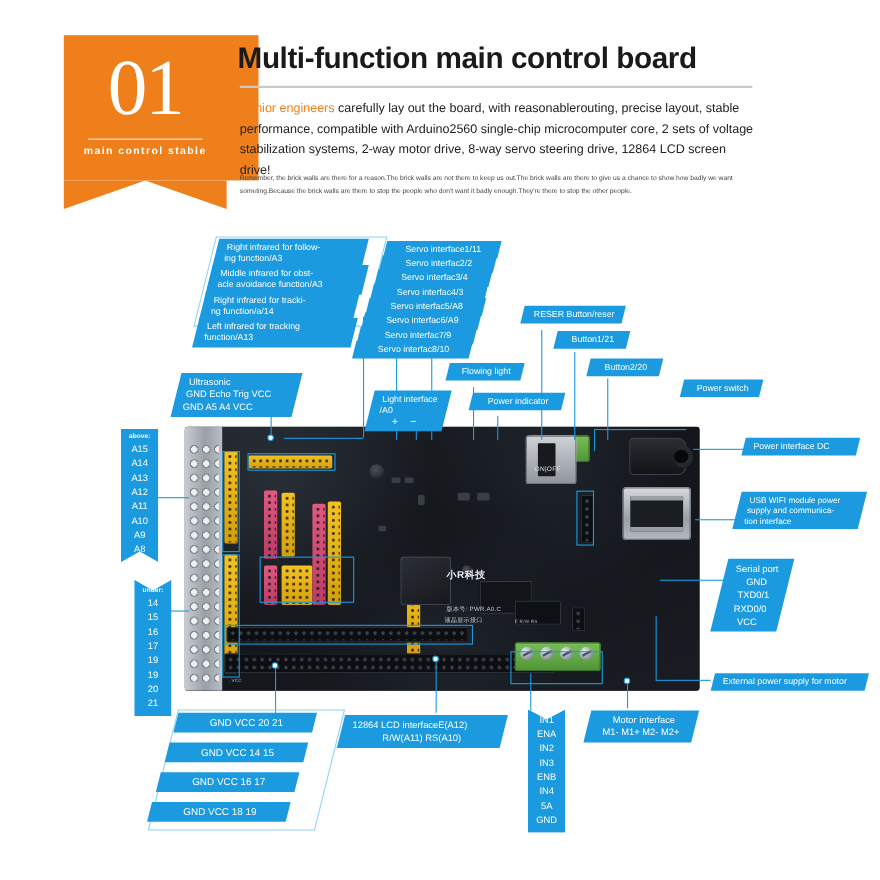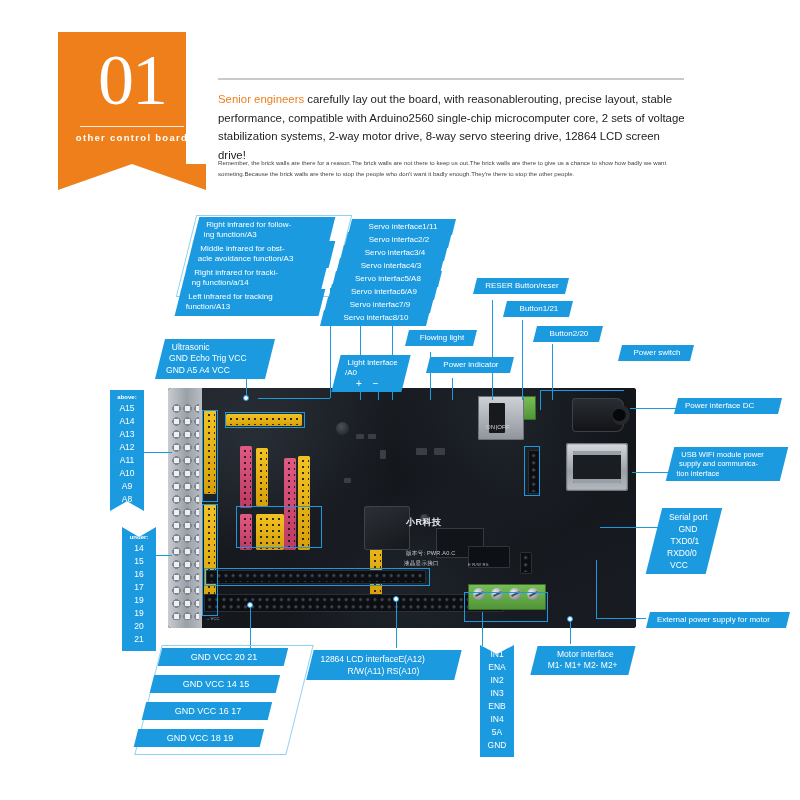--- a/index.html
+++ b/index.html
@@ -9,21 +9,21 @@
     font-family: "Liberation Sans", sans-serif;
     position: relative;
     overflow: hidden;
   }
 
   
   #header { position: absolute; left: 0; top: 0; width: 800px; height: 210px; }
 
   #ribbon {
     position: absolute; left: 58px; top: 32px;
-    width: 128px; height: 132px;
+    width: 177px; height: 132px;
     background: #ee7f1a;
   }
   #ribbon::after {
     content: ""; position: absolute; left: 0; top: 132px;
     width: 0; height: 0;
     border-left: 74px solid #ee7f1a;
     border-right: 74px solid #ee7f1a;
     border-bottom: 26px solid transparent;
   }
   #ribbon-num {
@@ -228,23 +228,24 @@
   }
 </style>
 </head>
 <body>
 
 <div id="header">
 
   <div id="ribbon">
     <div id="ribbon-num">01</div>
     <div id="ribbon-rule"></div>
-    <div id="ribbon-sub">other control board</div>
-  </div>
-
+    <div id="ribbon-sub">main control stable</div>
+  </div>
+
+  <div id="title">Multi-function main control board</div>
   <div id="title-rule"></div>
 
   <div id="lead"><span class="hl">Senior engineers</span><span> carefully lay out the board, with reasonablerouting, precise layout, stable performance, compatible with Arduino2560 single-chip microcomputer core, 2 sets of voltage stabilization systems, 2-way motor drive, 8-way servo steering drive, 12864 LCD screen drive!</span></div>
 
   <div id="smalltext">Remember, the brick walls are there for a reason.The brick walls are not there to keep us out.The brick walls are there to give us a chance to show how badly we want someting.Because the brick walls are there to stop the people who don't want it badly enough.They're there to stop the other people.</div>
 </div>
 
 <div id="board">
   <div class="pcb-tex"></div>
   <div class="silver">

